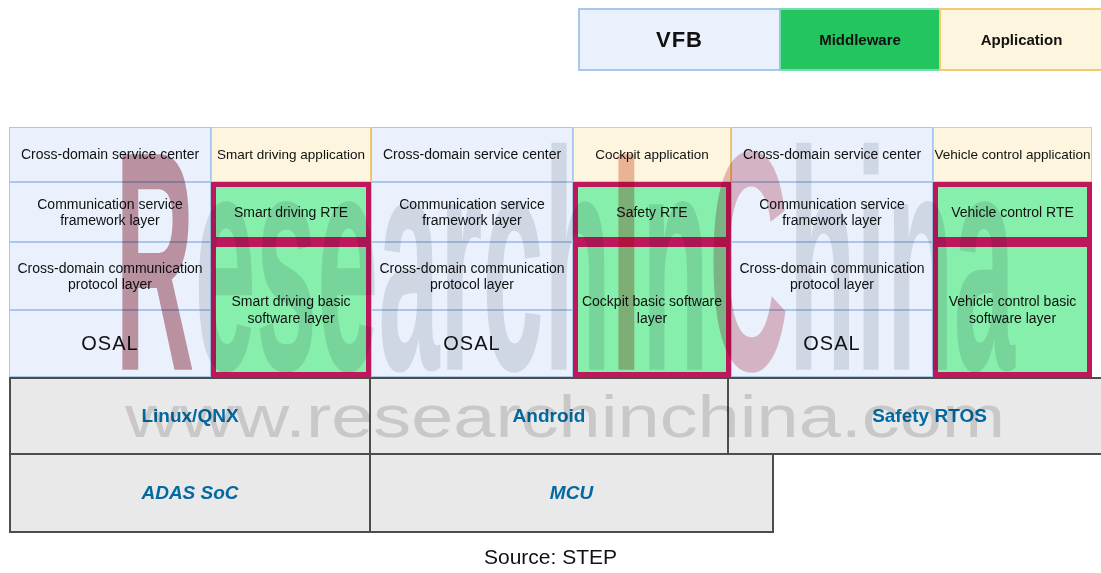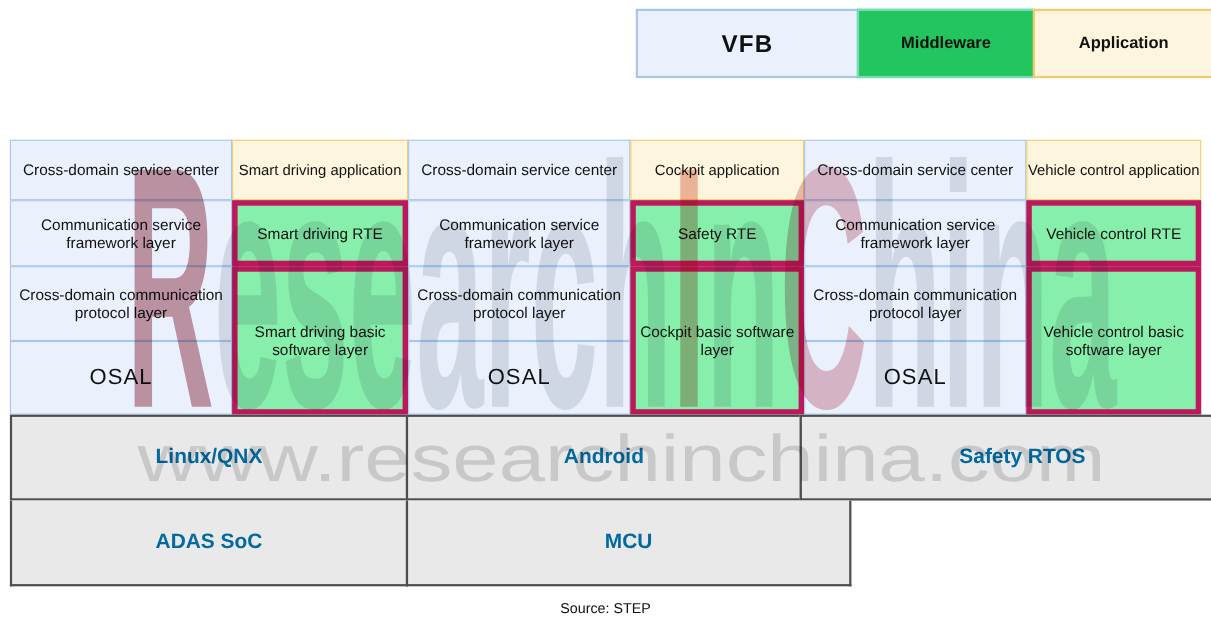--- a/index.html
+++ b/index.html
@@ -29,24 +29,24 @@
 
   
   .bandrow{position:absolute;left:9px;display:flex;height:78px;}
   .os-row{top:377px;}
   .hw-row{top:455px;}
   .band-cell{box-sizing:border-box;height:78px;background:#e9e9e9;border:2px solid #4d4d4d;
              display:flex;align-items:center;justify-content:center;
              font-weight:bold;font-size:19px;color:#0369a1;}
   .band-cell + .band-cell{margin-left:-2px;}
   .bw1{width:362px;} .bw2{width:360px;} .bw3{width:405px;}
-  .hw-row .band-cell{border-top:none;}
+  .hw-row .band-cell{border-top:none;font-style:italic;}
 
   
-  .source{position:absolute;left:0;top:545px;width:1101px;text-align:center;font-size:13px;color:#111;}
+  .source{position:absolute;left:0;top:545px;width:1101px;text-align:center;font-size:21px;color:#111;}
 
   
   .wm-svg{position:absolute;left:0;top:0;pointer-events:none;mix-blend-mode:multiply;}
   .wm-svg text{font-family:"Liberation Sans", sans-serif;}
 </style>
 </head>
 <body>
 
 <div class="canvas">
 

